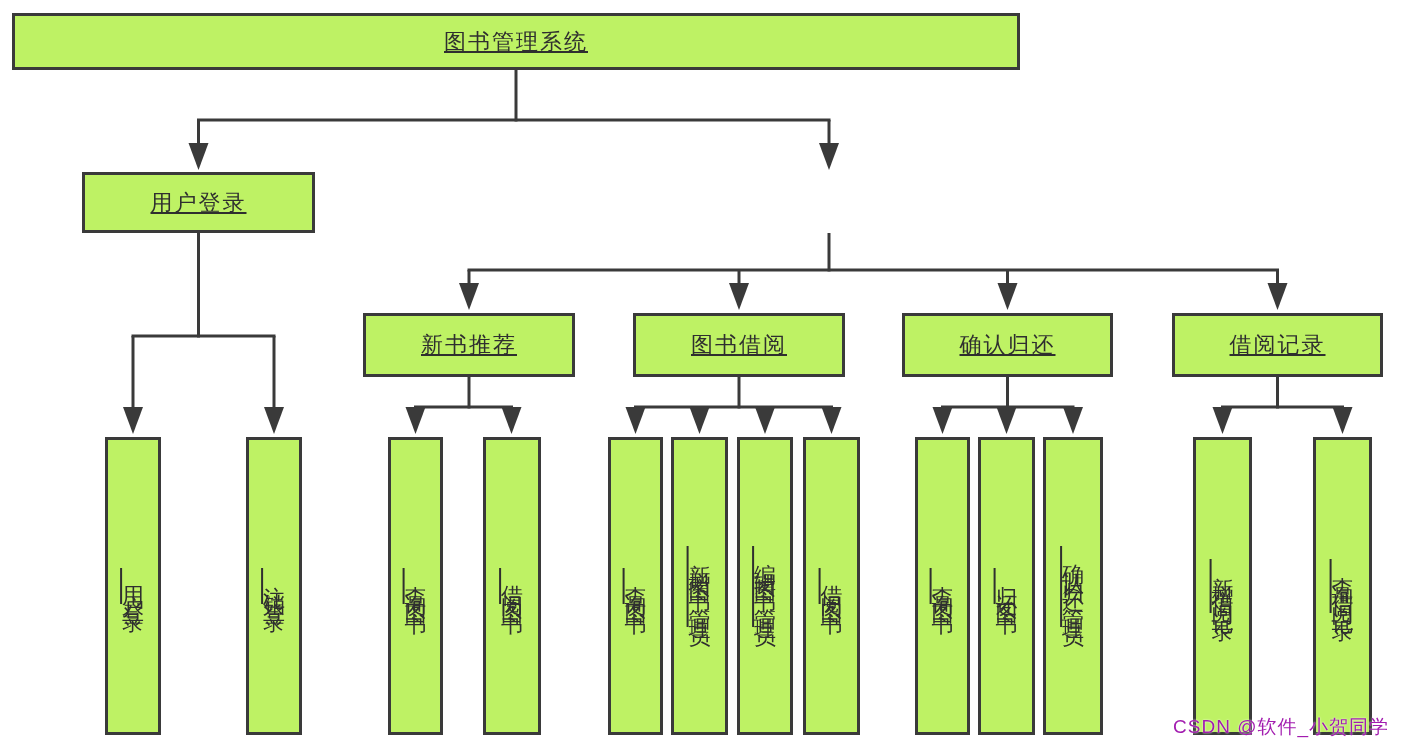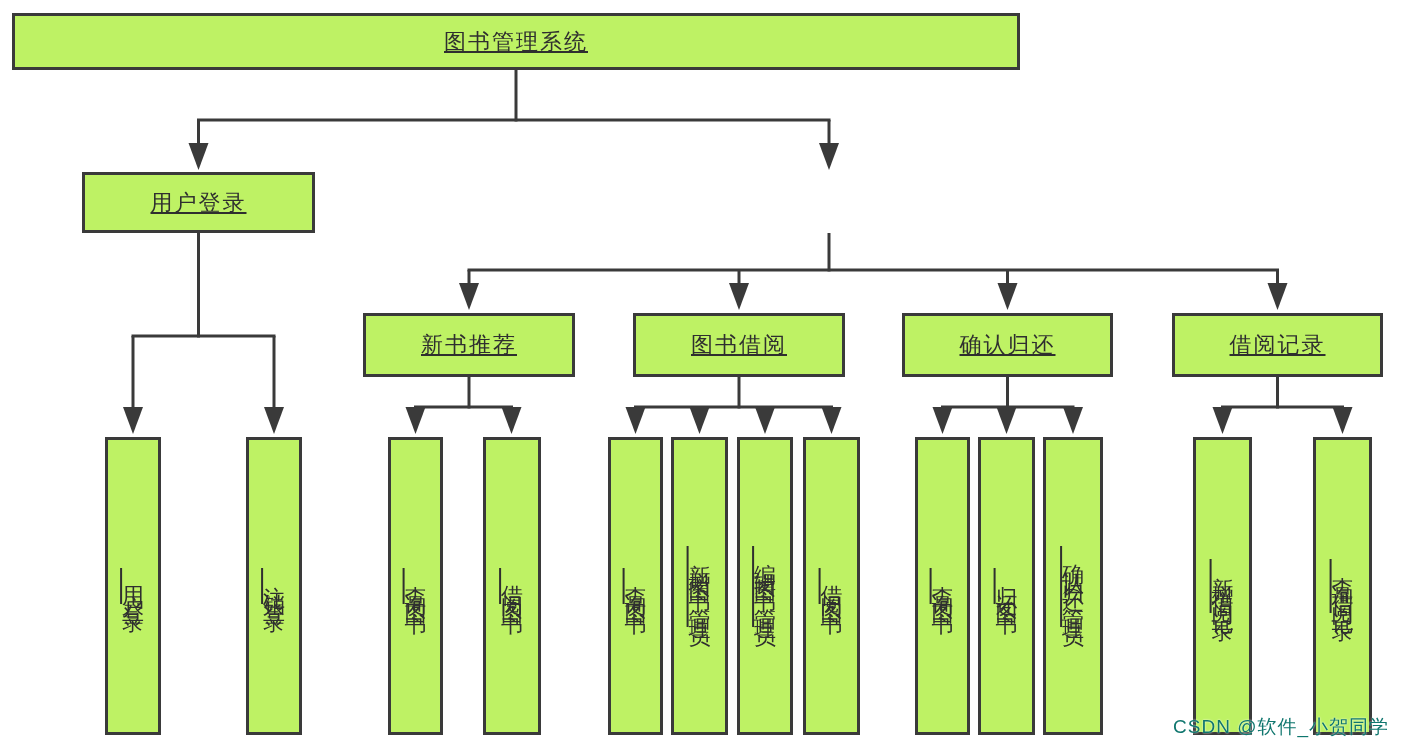--- a/index.html
+++ b/index.html
@@ -41,21 +41,21 @@
     line-height: 1.1;
     max-height: 288px;
   }
   #watermark {
     position: absolute;
     right: 16px;
     top: 714px;
     z-index: 3;
     font-size: 19px;
     letter-spacing: 1px;
-    color: #0f766e;
+    color: #a21caf;
     text-shadow: 0 0 2px #ffffff;
     white-space: nowrap;
   }
 </style>
 </head>
 <body>
 
 <div id="canvas">
 
   <svg id="connectors" width="1405" height="747" viewBox="0 0 1405 747">

